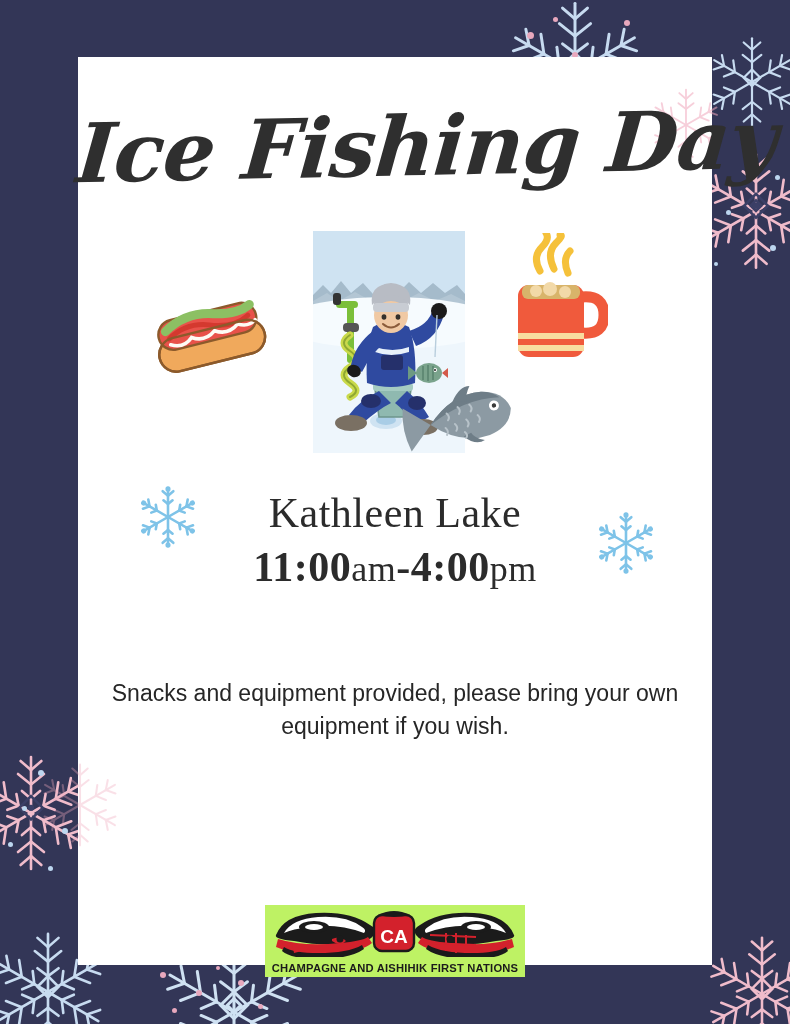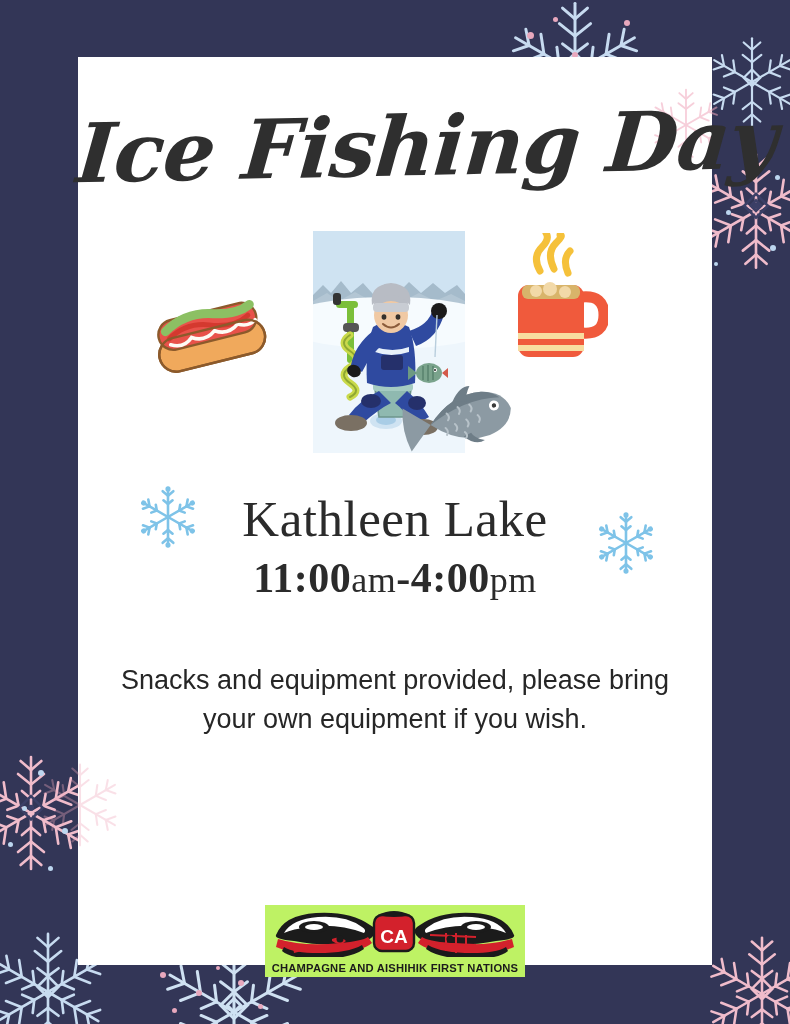--- a/index.html
+++ b/index.html
@@ -80,35 +80,35 @@
   #details {
     position: absolute;
     left: 0;
     top: 430px;
     width: 634px;
     text-align: center;
     font-family: "Liberation Serif", serif;
     color: #2b2b2b;
   }
   .detail-line { display: block; }
-  #venue     { font-size: 51px; line-height: 1.28; letter-spacing: .5px; }
+  #venue     { font-size: 42px; line-height: 1.28; letter-spacing: .5px; }
   #date      { font-size: 42px; line-height: 1.28; letter-spacing: .5px; }
   #date b, #time b { font-weight: 700; }
   #time      { font-size: 42px; line-height: 1.28; letter-spacing: .5px; font-weight: 700; }
   #time .ampm{ font-weight: 400; font-size: 36px; }
 
   
   #body-copy {
     position: absolute;
     left: 28px;
-    top: 604px;
+    top: 620px;
     width: 578px;
     text-align: center;
     color: #262626;
-    font-size: 27px;
+    font-size: 23px;
     line-height: 1.45;
   }
   #body-copy p { margin: 0 0 34px 0; }
   #body-copy p:last-child { margin-bottom: 0; }
 
   
   #logo {
     position: absolute;
     left: 50%;
     margin-left: -130px;

